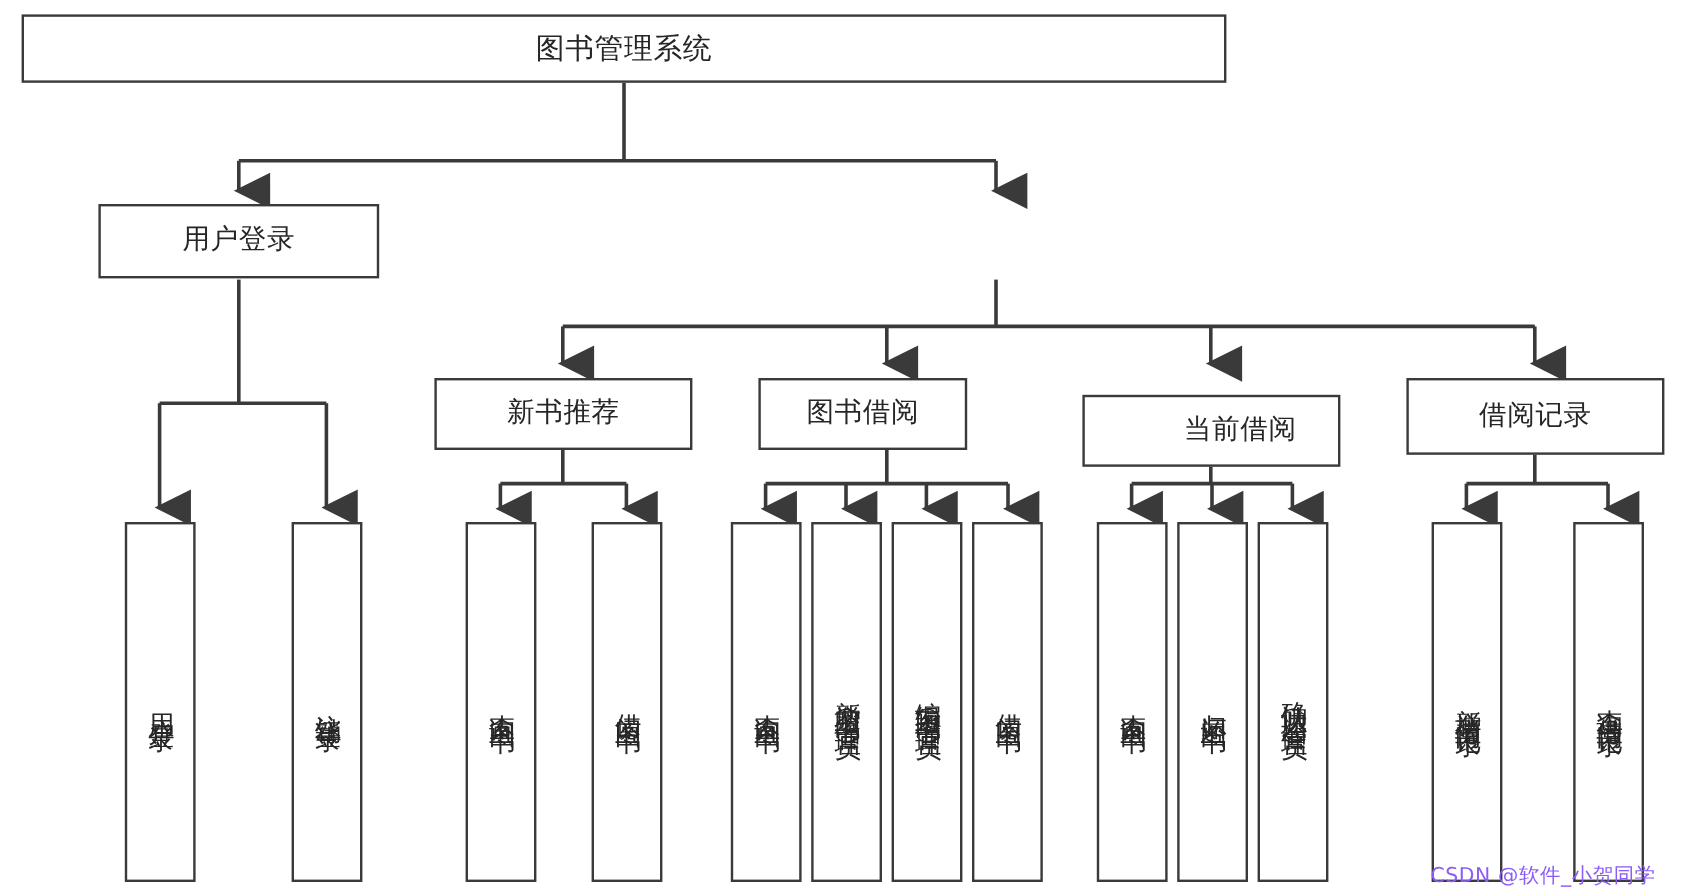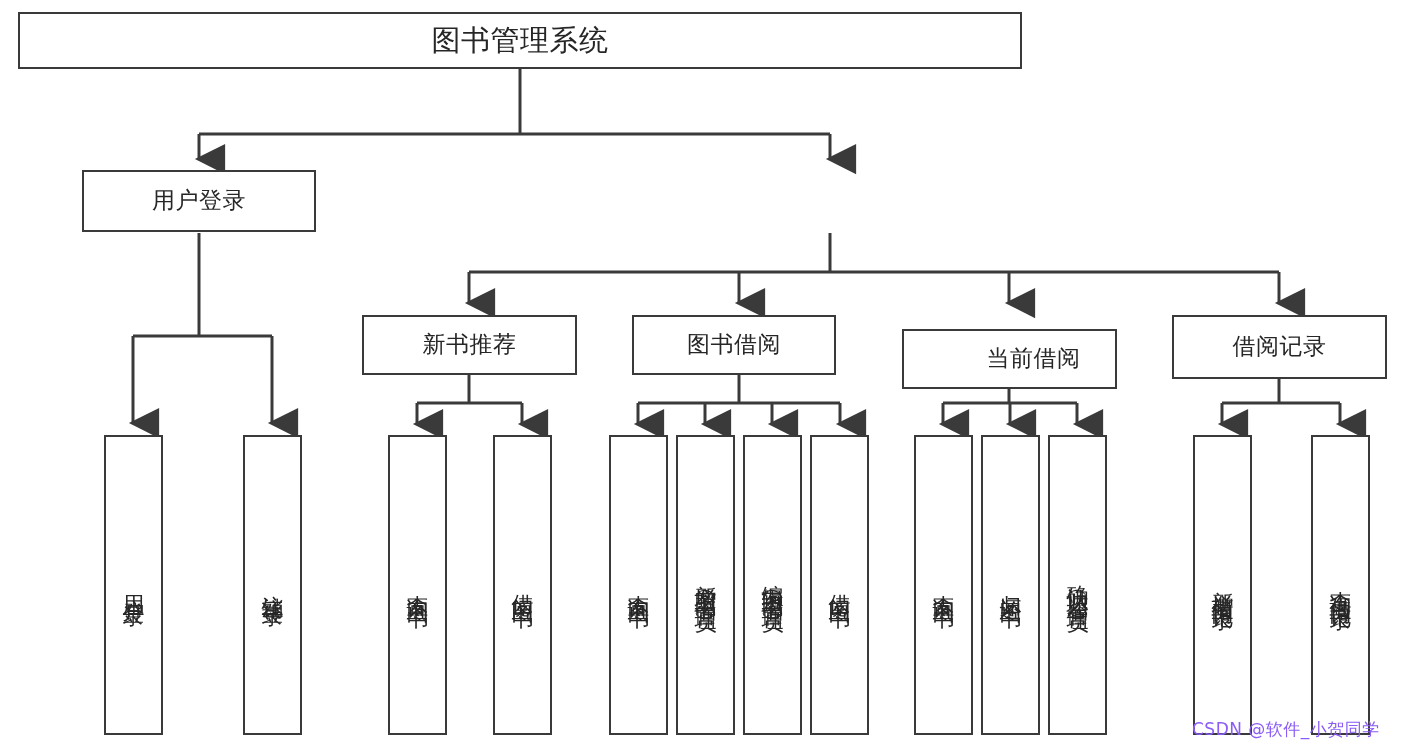--- a/index.html
+++ b/index.html
@@ -40,21 +40,21 @@
     display: block;
     text-align: center;
     line-height: 1.18;
     letter-spacing: 0.5px;
     white-space: pre;
   }
   .node-h .node-label {
     font-size: 23px;
   }
   .node-root .node-label {
-    font-size: 29px;
+    font-size: 24px;
   }
   .node-v .node-label {
     writing-mode: vertical-rl;
     text-orientation: upright;
     font-size: 22px;
     letter-spacing: 4px;
     line-height: 1;
   }
   .watermark {
     position: absolute;
@@ -124,21 +124,21 @@
     <span class="node-label">图书管理系统</span>
   </div>
 
   <div class="node-box node-h" style="left:82px; top:170px; width:234px; height:62px;">
     <span class="node-label">用户登录</span>
   </div>
 
   <div class="node-box node-h" style="left:362px; top:315px; width:215px; height:60px;">
     <span class="node-label">新书推荐</span>
   </div>
-  <div class="node-box node-h" style="left:632px; top:315px; width:204px; height:60px;">
+  <div class="node-box node-h" style="left:632px; top:315px; width:174px; height:60px;">
     <span class="node-label">图书借阅</span>
   </div>
   <div class="node-box node-h" style="left:902px; top:329px; width:215px; height:60px;padding-left:48px;">
     <span class="node-label">当前借阅</span>
   </div>
   <div class="node-box node-h" style="left:1172px; top:315px; width:215px; height:64px;">
     <span class="node-label">借阅记录</span>
   </div>
 
   <div class="node-box node-v" style="left:104px; top:435px; width:59px; height:300px;">

